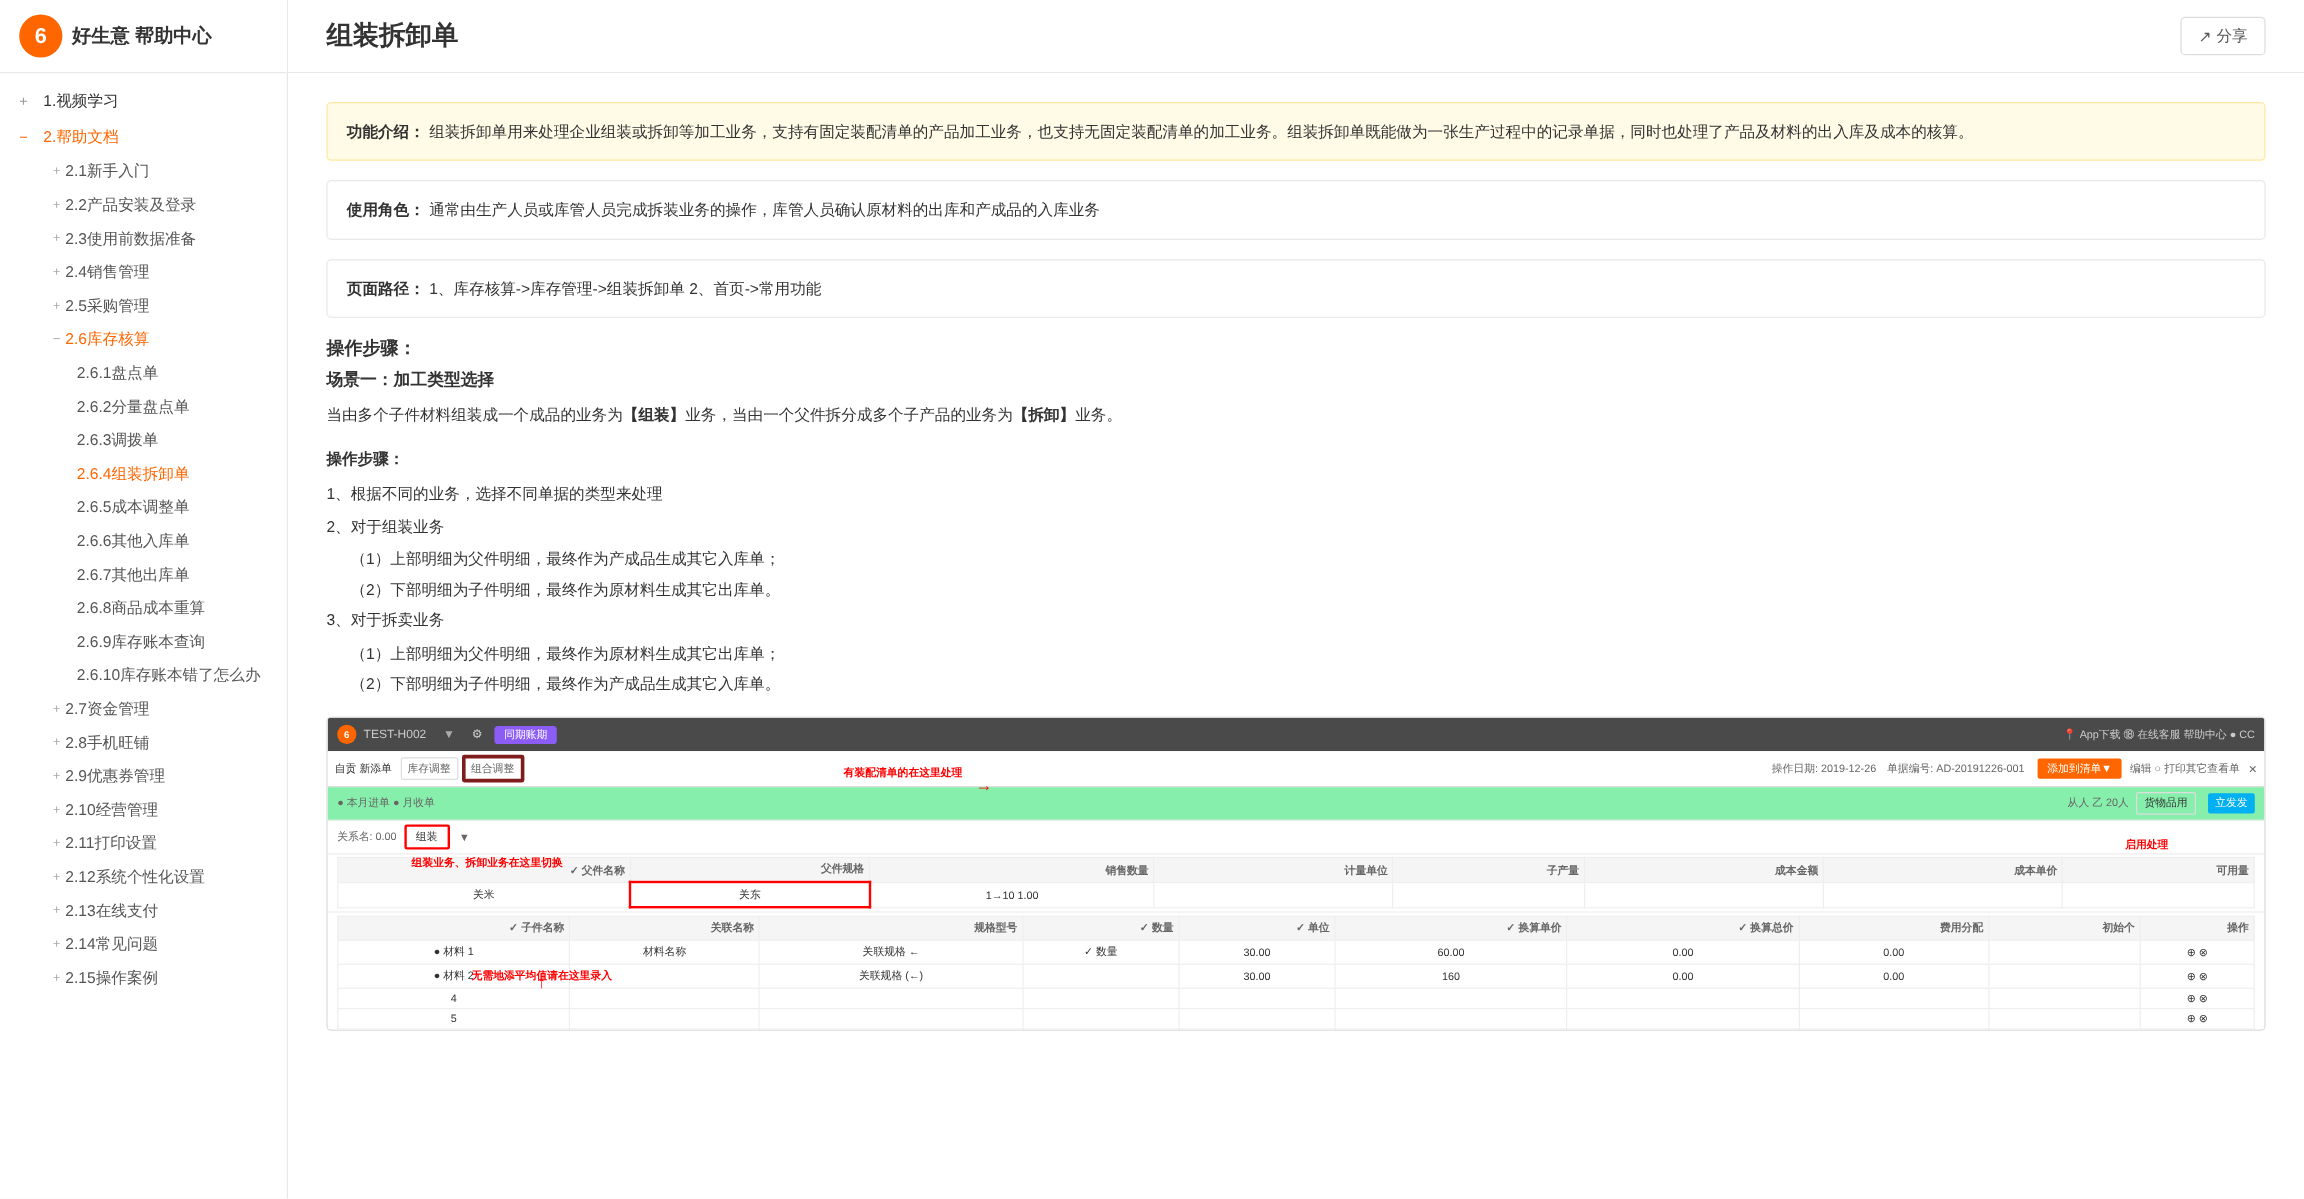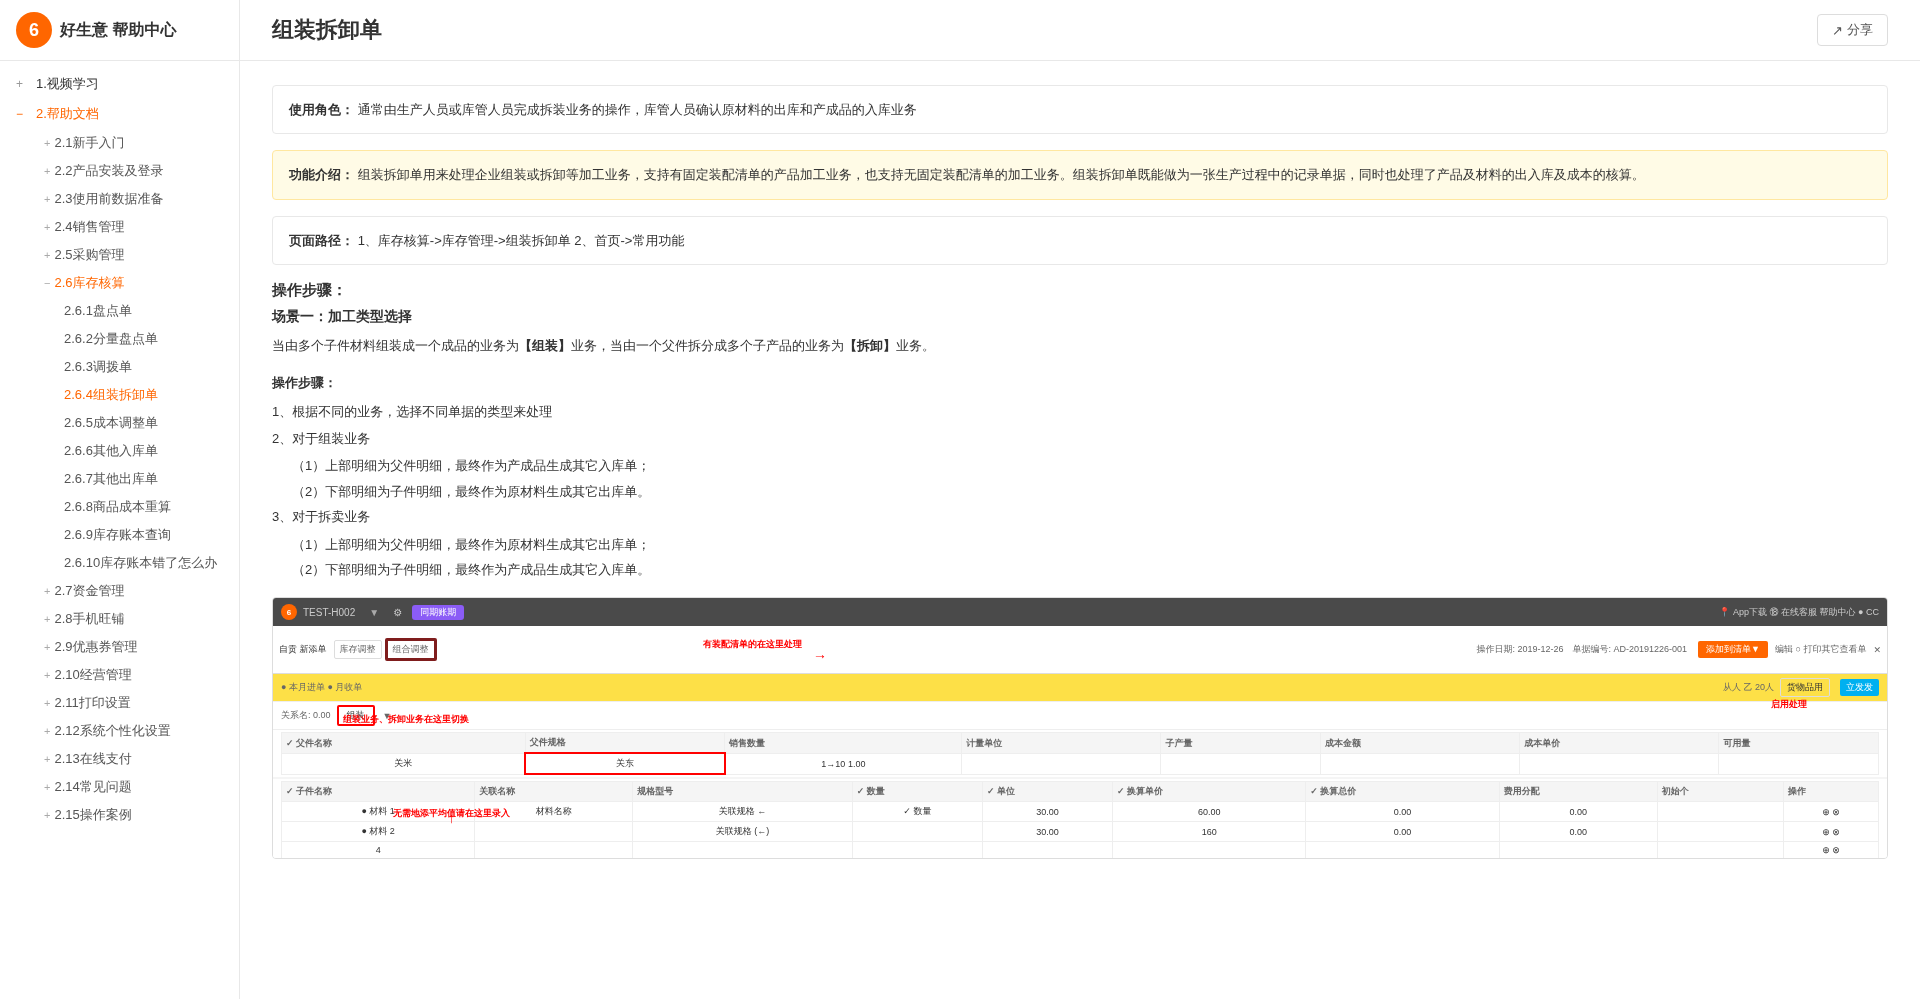--- a/index.html
+++ b/index.html
@@ -252,21 +252,21 @@
     }
     .app-table {
       width: 100%;
       font-size: 9px;
       border-collapse: collapse;
     }
     .app-table th {
       background: #f5f5f5;
       border: 1px solid #eee;
       padding: 3px 4px;
-      text-align: left;
+      text-align: right;
       color: #666;
     }
     .app-table td {
       border: 1px solid #eee;
       padding: 3px 4px;
       text-align: center;
     }
   </style>
 </head>
 <body>
@@ -395,31 +395,31 @@
 <div id="main">
   <div id="main-header">
     <h1 id="page-title">组装拆卸单</h1>
     <button class="share-btn">
       <span>↗</span>
       <span>分享</span>
     </button>
   </div>
   <div id="content-area">
 
+    <div class="info-block">
+      <span class="content-text">
+        <strong>功能介绍：</strong>
+        <span>组装拆卸单用来处理企业组装或拆卸等加工业务，支持有固定装配清单的产品加工业务，也支持无固定装配清单的加工业务。组装拆卸单既能做为一张生产过程中的记录单据，同时也处理了产品及材料的出入库及成本的核算。</span>
+      </span>
+    </div>
+
     <div class="info-block plain">
       <span class="content-text">
         <strong>使用角色：</strong>
         <span>通常由生产人员或库管人员完成拆装业务的操作，库管人员确认原材料的出库和产成品的入库业务</span>
-      </span>
-    </div>
-
-    <div class="info-block">
-      <span class="content-text">
-        <strong>功能介绍：</strong>
-        <span>组装拆卸单用来处理企业组装或拆卸等加工业务，支持有固定装配清单的产品加工业务，也支持无固定装配清单的加工业务。组装拆卸单既能做为一张生产过程中的记录单据，同时也处理了产品及材料的出入库及成本的核算。</span>
       </span>
     </div>
 
     <div class="info-block plain">
       <span class="content-text">
         <strong>页面路径：</strong>
         <span>1、库存核算-&gt;库存管理-&gt;组装拆卸单 2、首页-&gt;常用功能</span>
       </span>
     </div>
 
@@ -449,36 +449,36 @@
           <div class="app-topbar">
             <div class="app-topbar-logo">6</div>
             <span>TEST-H002</span>
             <span style="margin-left:8px; color:#aaa;">▼</span>
             <span style="margin-left:8px;">⚙</span>
             <div style="background:#8b5cf6; color:white; padding:1px 8px; border-radius:3px; font-size:9px; margin-left:4px;">同期账期</div>
             <span style="flex:1;"></span>
             <span style="font-size:9px;">📍 App下载 ⑱ 在线客服 帮助中心 ● CC</span>
           </div>
 
-          <div class="app-menu-bar" style="height:48px; padding: 0 6px; gap:3px;">
+          <div class="app-menu-bar" style="height:30px; padding: 0 6px; gap:3px;">
             <span style="font-size:9px; color:#333; margin-right:4px;">自贡 新添单</span>
             <div style="border:1px solid #ddd; border-radius:2px; padding:2px 5px; font-size:9px; color:#666; cursor:pointer;">库存调整</div>
             <div style="border:3px solid #7f1d1d; border-radius:2px; padding:2px 5px; font-size:9px; color:#666; cursor:pointer;">组合调整</div>
             <span style="flex:1;"></span>
             <span style="font-size:9px; color:#666;">操作日期: 2019-12-26</span>
             <span style="font-size:9px; color:#666; margin-left:6px;">单据编号: AD-20191226-001</span>
             <div style="background:#ff6600; color:white; padding:2px 8px; border-radius:2px; font-size:9px; margin-left:8px; cursor:pointer;">添加到清单▼</div>
             <span style="font-size:9px; color:#666; margin-left:4px;">编辑 ○ 打印其它查看单</span>
             <span style="font-size:9px; color:#666; margin-left:4px;">✕</span>
           </div>
 
           <div style="position:absolute; top: 40px; left: 430px; color: red; font-size: 9px; font-weight: bold; white-space: nowrap; z-index: 10;">有装配清单的在这里处理</div>
           <div style="position:absolute; top: 48px; left: 540px; color: red; font-size: 14px; z-index: 10;">→</div>
 
-          <div style="background:#fde047; padding: 4px 8px; display:flex; align-items:center; gap:6px; border-bottom:1px solid #eee; font-size:9px;">
+          <div style="background:#86efac; padding: 4px 8px; display:flex; align-items:center; gap:6px; border-bottom:1px solid #eee; font-size:9px;">
             <span style="color:#666;">● 本月进单 ● 月收单</span>
             <span style="flex:1;"></span>
             <span style="color:#666;">从人 乙 20人</span>
             <div style="border:1px solid #ddd; padding:2px 6px; font-size:9px; border-radius:2px;">货物品用</div>
             <div style="background:#00b0f0; color:white; padding:2px 6px; font-size:9px; border-radius:2px; margin-left:4px;">立发发</div>
           </div>
 
           <div style="position:relative; background:#fff; padding: 3px 8px; display:flex; align-items:center; gap:6px; border-bottom:1px solid #eee; font-size:9px;">
             <span style="color:#666;">关系名: 0.00</span>
             <div style="border:2px solid red; padding:2px 8px; border-radius:2px; font-size:9px; cursor:pointer;">组装</div>

